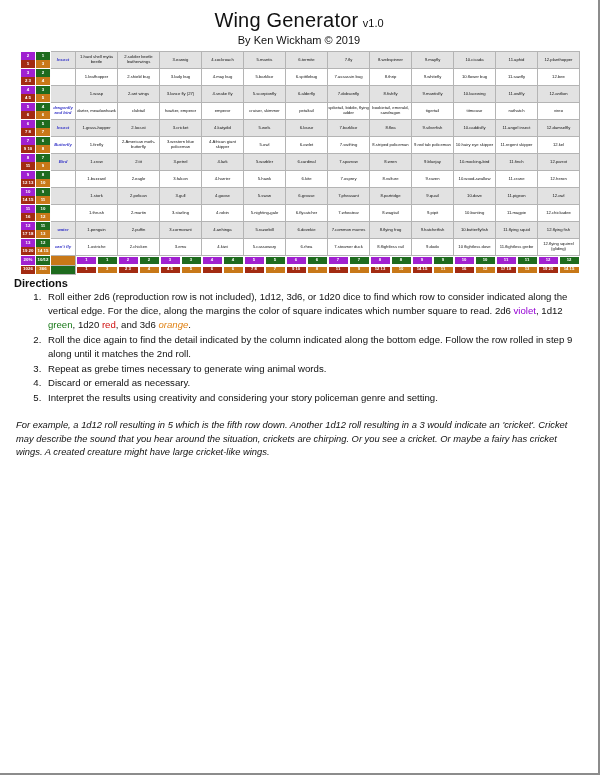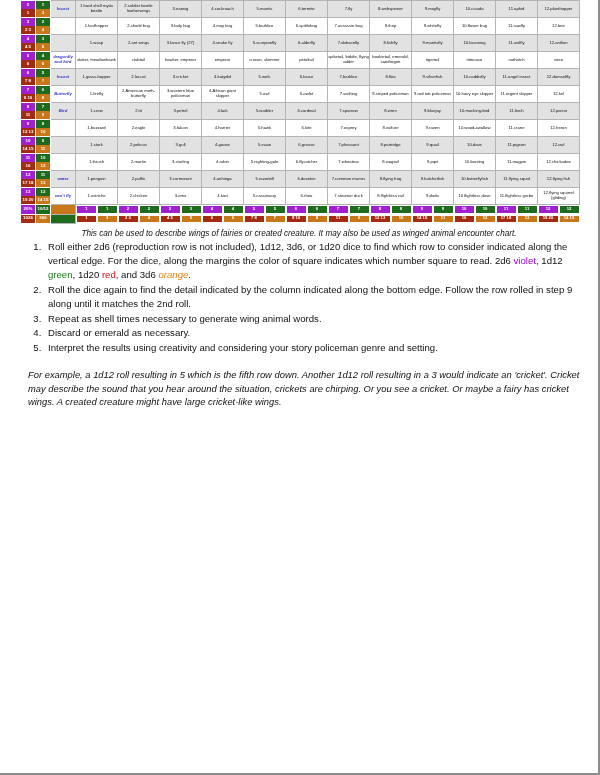--- a/index.html
+++ b/index.html
@@ -115,28 +115,35 @@
   }
   ol.dirs li { margin-bottom: 1px; padding-left: 4px; }
   .w-violet { color: #9400d3; }
   .w-green  { color: #1a7a1a; }
   .w-red    { color: #d01010; text-align: right; }
   .w-orange { color: #e08214; font-style: italic; }
   .example {
     font-size: 9.4px;
     font-style: italic;
     line-height: 1.42;
-    margin: 13px 16px 0 28px;
+    margin: 13px 16px 0 16px;
   }
 </style>
 </head>
 <body>
 
 <div class="page">
 
+  <div class="titlebar">
+    <div>
+      <span class="title-main">Wing Generator</span>
+      <span class="title-ver">v1.0</span>
+    </div>
+    <div class="subtitle">By Ken Wickham © 2019</div>
+  </div>
 
   <div class="chart-wrap">
     <table class="chart">
       <tbody id="chart-body">
           <tr class="rowA">
             <td class="c-dice" style="padding: 0px;">
               <div style="display:flex;flex-direction:column;height:100%">
                 <div class="violet" style="flex:1;display:flex;align-items:center;justify-content:center">2</div>
                 <div class="red" style="flex:1;display:flex;align-items:center;justify-content:center">1</div>
               </div>
@@ -611,25 +618,25 @@
               <div style="display:flex;height:8.5px">
                 <div class="red" style="flex:1;display:flex;align-items:center;justify-content:center;color:#fff;font-weight:bold;font-size:4.2px;border:.5px solid #fff">19 20</div>
                 <div class="orange" style="flex:1;display:flex;align-items:center;justify-content:center;color:#fff;font-weight:bold;font-size:4.2px;border:.5px solid #fff">14 15</div>
               </div>
             </td>
           </tr>
         </tbody>
     </table>
   </div>
 
-  <div class="note">This can be used to describe wings of fairies or created creature. It may also be used as winged animal encounter chart.</div>
-
+
+  <div class="dir-head">Directions</div>
   <ol class="dirs" id="dirs-list">
       <li>Roll either 2d6 (reproduction row is not included), 1d12, 3d6, or 1d20 dice to find which row to consider indicated along the vertical edge. For the dice, along the margins the color of square indicates which number square to read. 2d6 <span class="w-violet">violet</span>, 1d12 <span class="w-green">green</span>, 1d20 <span class="w-red">red</span>, and 3d6 <span class="w-orange">orange</span>.</li>
       <li>Roll the dice again to find the detail indicated by the column indicated along the bottom edge. Follow the row rolled in step 9 along until it matches the 2nd roll.</li>
-      <li>Repeat as shell times necessary to generate wing animal words.</li>
+      <li>Repeat as grebe times necessary to generate wing animal words.</li>
       <li>Discard or emerald as necessary.</li>
       <li>Interpret the results using creativity and considering your story policeman genre and setting.</li>
     </ol>
 
   <div class="example">For example, a 1d12 roll resulting in 5 which is the fifth row down.  Another 1d12 roll resulting in a 3 would indicate an 'cricket'.  Cricket may describe the sound that you hear around the situation, crickets are chirping. Or you see a cricket. Or maybe a fairy has cricket wings. A created creature might have large cricket-like wings.</div>
 
 </div>
 
 </body></html>

